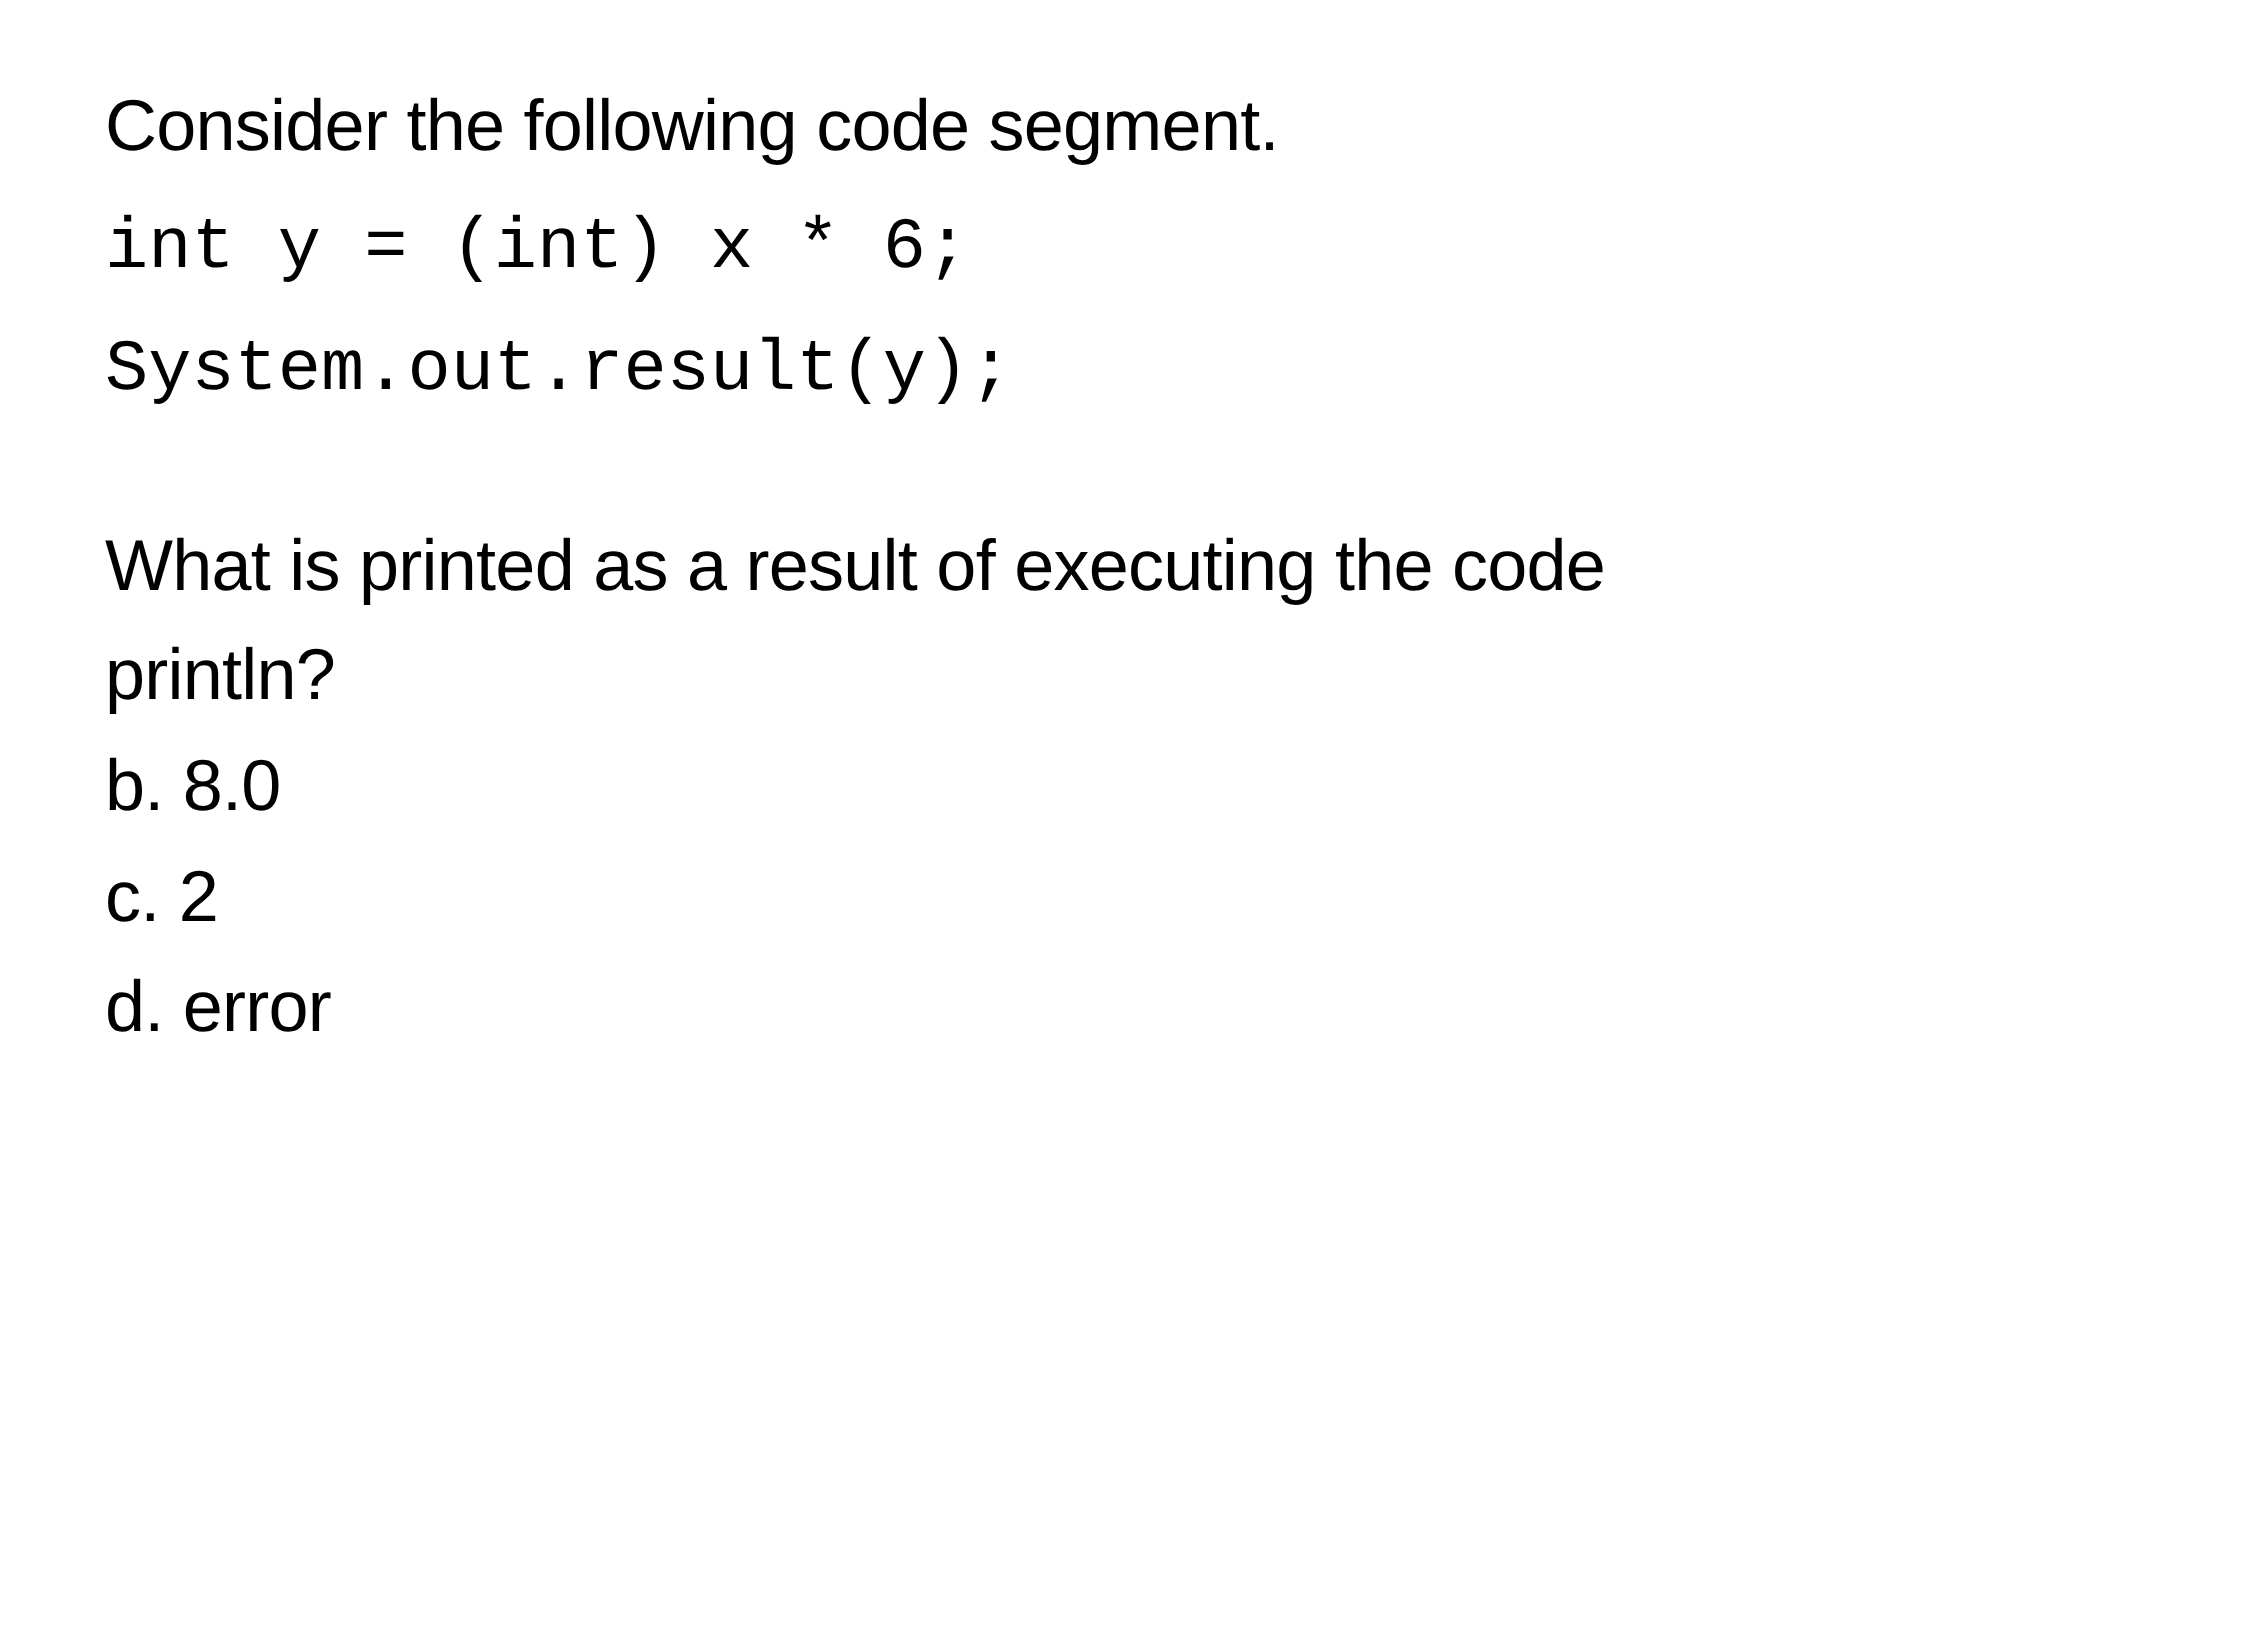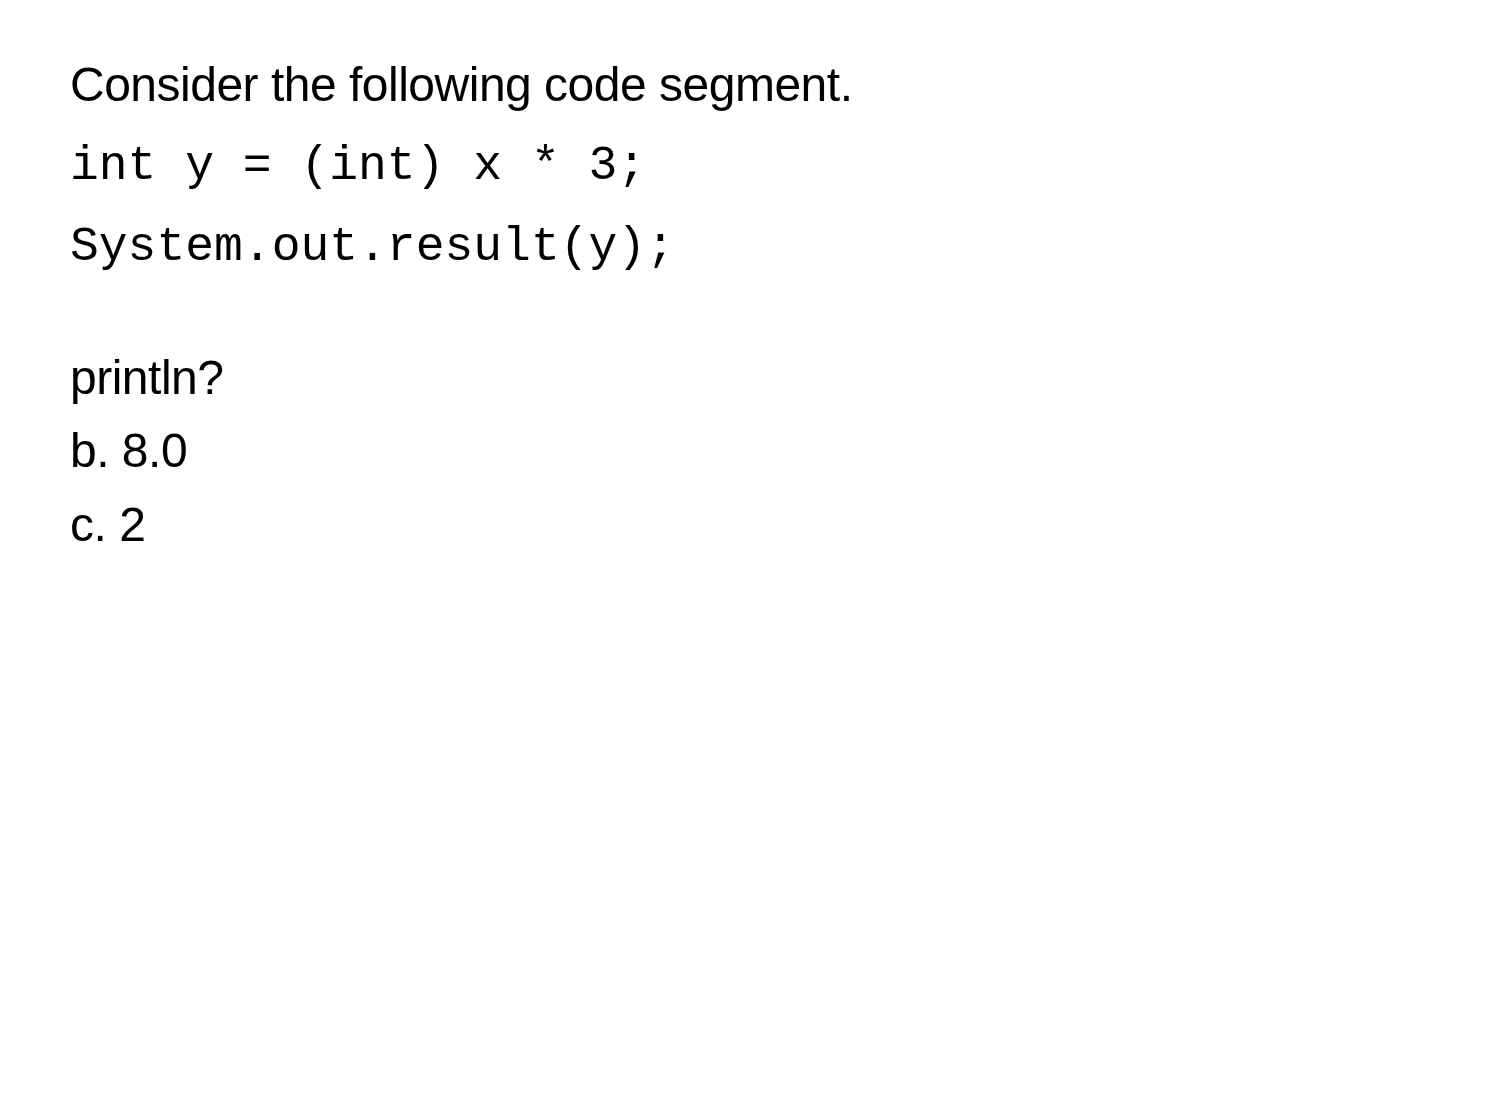--- a/index.html
+++ b/index.html
@@ -30,26 +30,28 @@
   .block-mid p { margin: 0 0 4px 0; }
   .options p { margin: 0 0 4px 0; }
 </style>
 </head>
 <body>
 
 <div class="page">
 
   <div class="block-top">
     <p class="prose">Consider the following code segment.</p>
-    <p class="code">int y = (int) x * 3;</p>
+    <p class="code">int y = (int) x * 6;</p>
     <p class="code">System.out.result(y);</p>
   </div>
 
   <div class="block-mid">
+    <p class="prose">What is printed as a result of executing the code</p>
     <p class="prose">println?</p>
 
     <div class="options">
       <p class="prose">b. 8.0</p>
       <p class="prose">c. 2</p>
+      <p class="prose">d. error</p>
     </div>
   </div>
 
 </div>
 
 </body></html>

